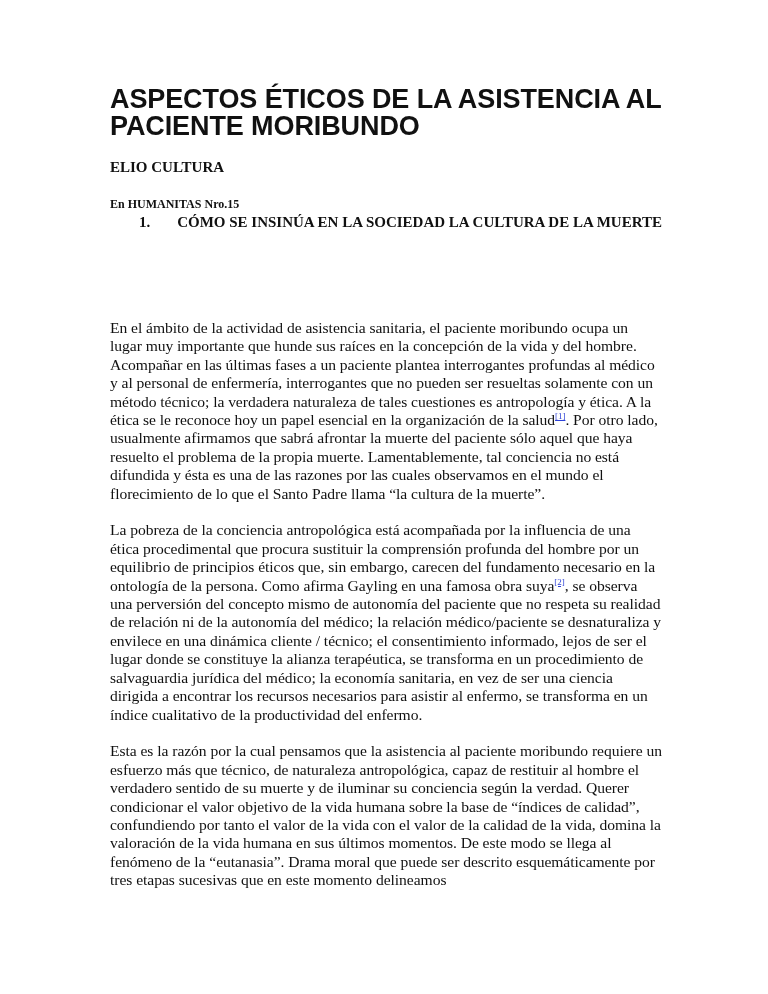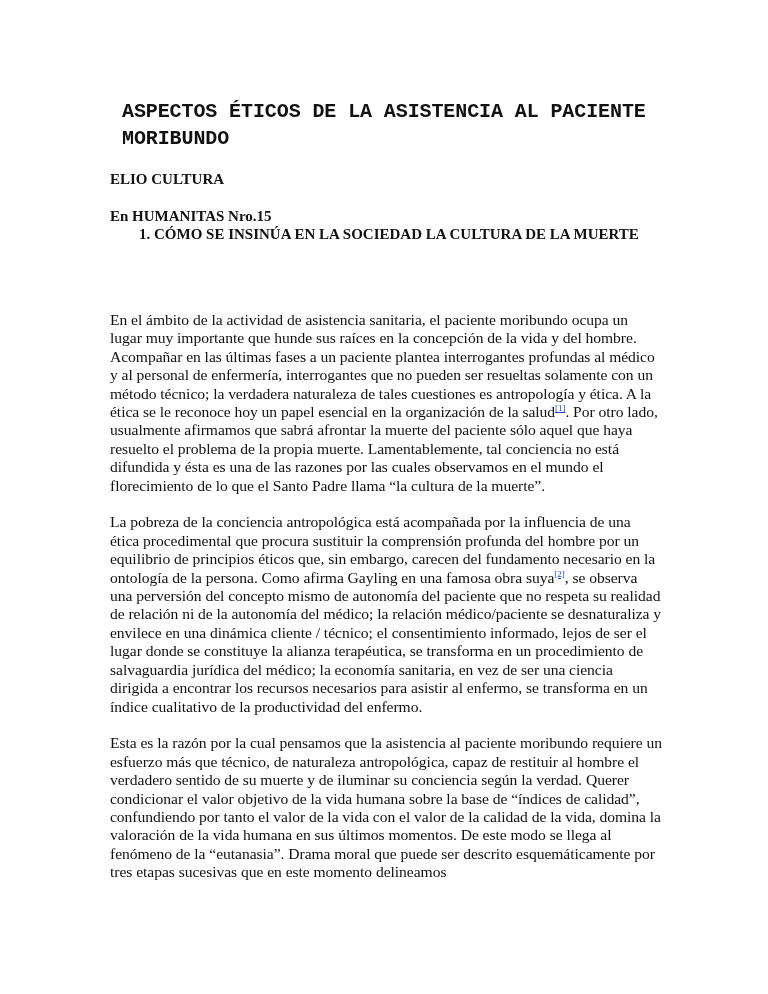--- a/index.html
+++ b/index.html
@@ -15,51 +15,52 @@
       font-family: "Liberation Serif", "DejaVu Serif", serif;
       color: #111111;
     }
     .page {
       position: absolute;
       left: 110px;
       top: 86px;
       width: 552px;
     }
     h1.title {
-      font-family: Liberation Mono, monospace;
+      font-family: Liberation Sans, sans-serif;
       font-weight: bold;
-      font-size: 20px;
+      font-size: 27px;
       line-height: 27px;
-      margin: 12px;
+      margin: 0;
       letter-spacing: -0.1px;
     }
     .author {
       font-weight: bold;
       font-size: 15px;
       line-height: 18px;
       margin: 18px 0 0 0;
     }
     .source {
       font-weight: bold;
-      font-size: 15px;
+      font-size: 12px;
       line-height: 18px;
       margin: 19px 0 0 0;
     }
     ol.sections {
       margin: 0;
       padding: 0 0 0 44px;
       font-weight: bold;
       font-size: 15px;
       line-height: 18px;
+      text-align: right;
     }
     ol.sections li {
       padding-left: 0;
     }
     .body {
-      margin-top: 68px;
+      margin-top: 88px;
     }
     .body p {
       font-size: 15.6px;
       line-height: 18.4px;
       margin: 0 0 18.4px 0;
       letter-spacing: -0.05px;
     }
     sup.fn {
       font-size: 9px;
       line-height: 0;

